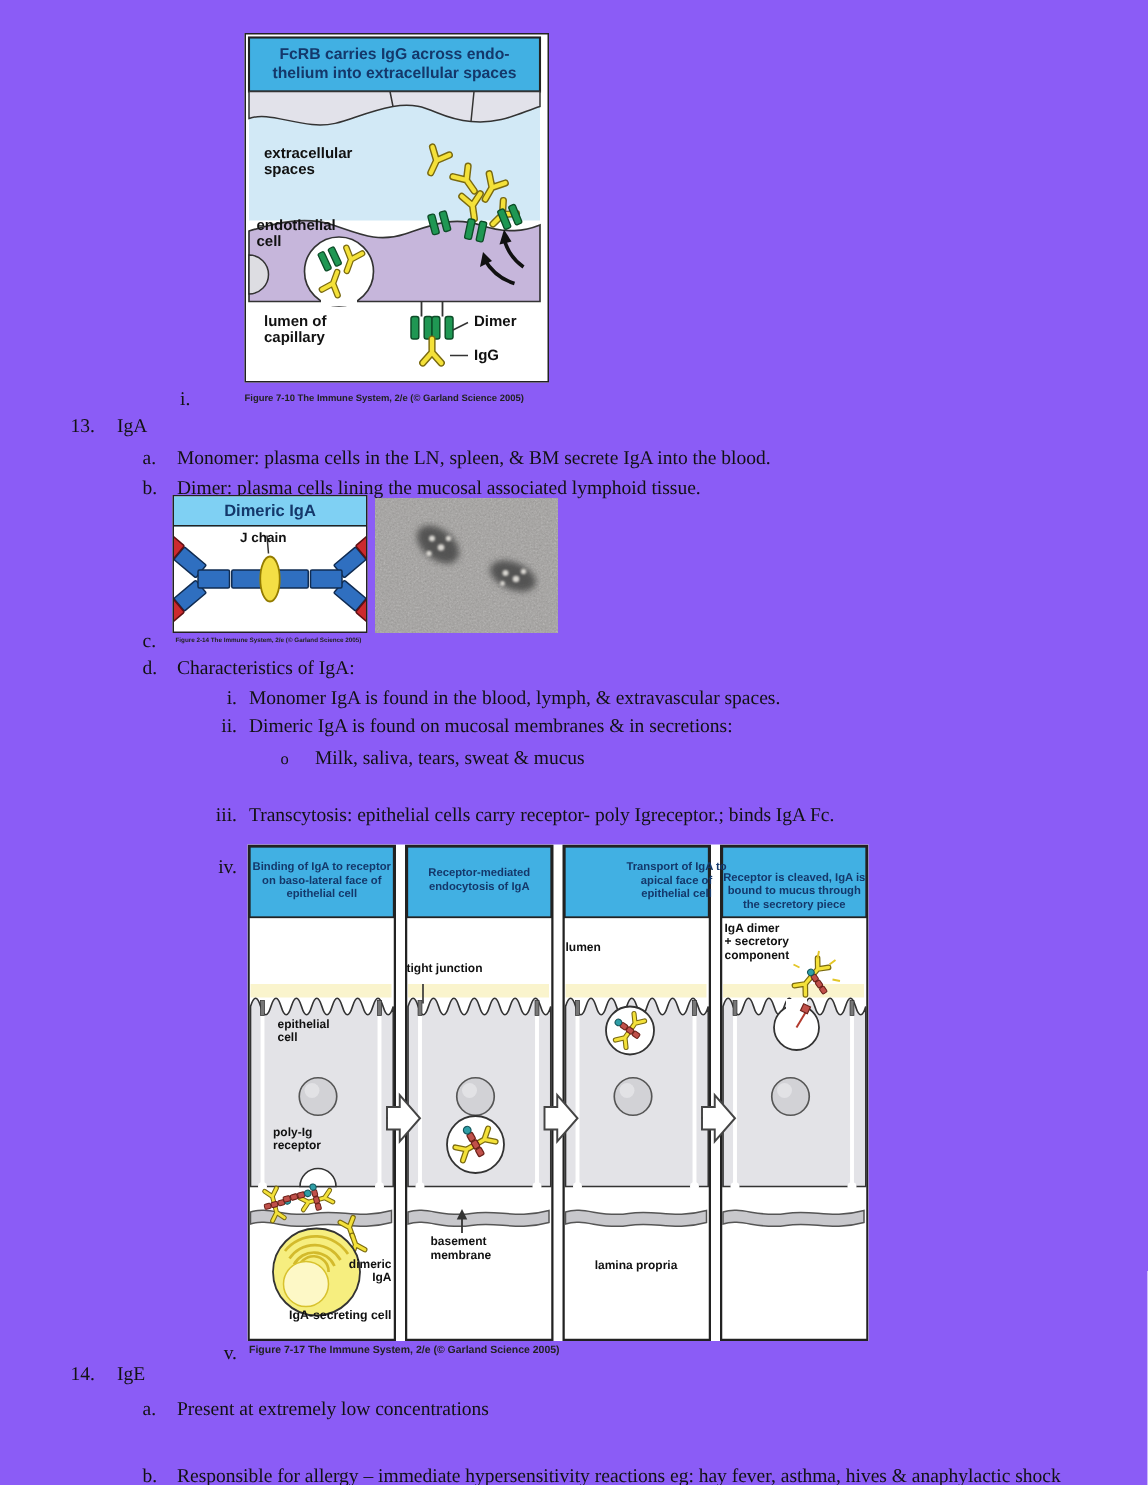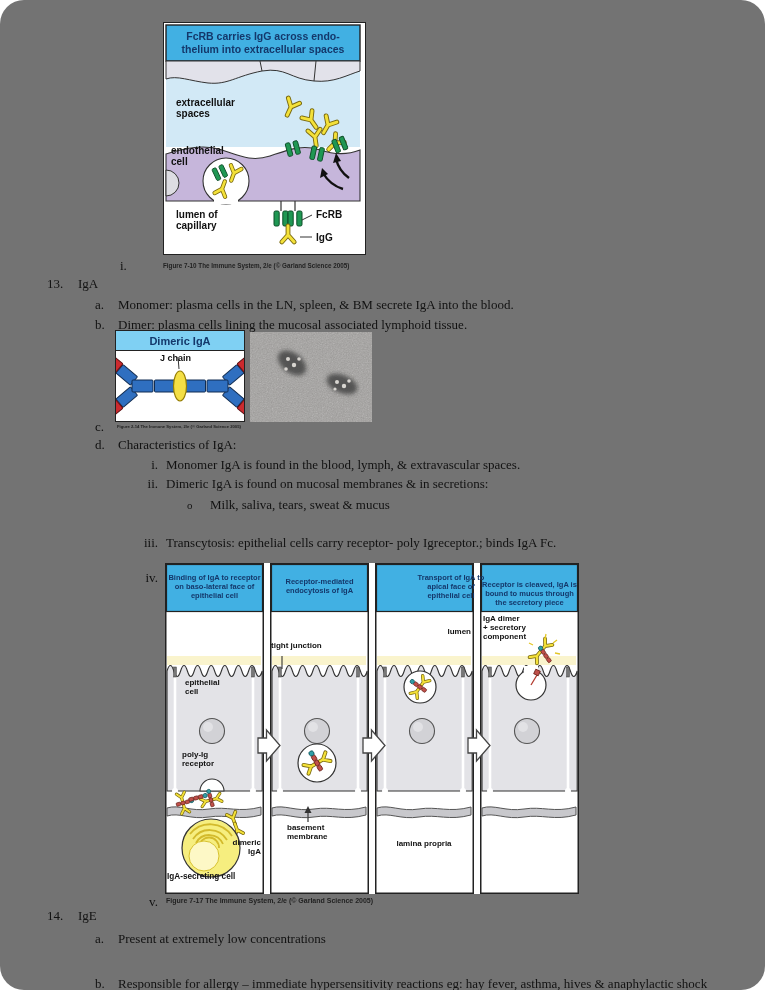--- a/index.html
+++ b/index.html
@@ -1,17 +1,17 @@
 <!DOCTYPE html>
 <html><head>
 <meta charset="utf-8">
 <style>
   html,body{margin:0;padding:0;background:#fff;}
-  #page{position:relative;width:765px;height:990px;background:#737373;overflow:hidden;
-        font-family:"Liberation Serif",serif;color:#111;border-radius:24px;}
+  #page{position:relative;width:765px;height:990px;background:#8b5cf6;overflow:hidden;
+        font-family:"Liberation Serif",serif;color:#111;}
   
   .tl{position:absolute;font-family:"Liberation Serif",serif;font-size:13px;white-space:nowrap;color:#121212;}
   .mk{display:inline-block;}
   .mk.r{width:28px;text-align:right;}
   
   .flab{position:absolute;font-family:"Liberation Sans",sans-serif;font-weight:bold;color:#111;line-height:1.12;}
   .navy{color:#14386b;}
   .pre{white-space:pre-line;}
   .cap{position:absolute;font-family:"Liberation Sans",sans-serif;font-weight:bold;color:#222;white-space:nowrap;}
   
@@ -80,21 +80,21 @@
       <path d="M148,192 L138,197 M148,214 L136,214" fill="none" stroke="#333" stroke-width="1"></path>
     </svg>
     <div class="titlebar pre navy" style="left:2px;top:2px;width:194px;height:36px;font-size:10.5px;line-height:1.25;">FcRB carries IgG across endo-
 thelium into extracellular spaces</div>
     <div class="flab pre" style="left:12px;top:74px;font-size:10px;">extracellular
 spaces</div>
     <div class="flab pre" style="left:7px;top:122px;font-size:10px;">endothelial
 cell</div>
     <div class="flab pre" style="left:12px;top:186px;font-size:10px;">lumen of
 capillary</div>
-    <div class="flab" style="left:152px;top:186px;font-size:10px;">FcRB</div>
+    <div class="flab" style="left:152px;top:186px;font-size:10px;">Dimer</div>
     <div class="flab" style="left:152px;top:209px;font-size:10px;">IgG</div>
   </div>
 
   <div class="tl" style="left:120px;top:258px;">
     <span class="mk">i.</span>
   </div>
   <div class="cap" style="left:163px;top:262px;font-size:6.3px;">Figure 7-10  The Immune System, 2/e (© Garland Science 2005)</div>
 
   <div class="tl" style="left:47px;top:276px;">
     <span class="mk" style="width:31px">13.</span><span class="tx">IgA</span>
@@ -284,25 +284,25 @@
     <div class="hdr navy" style="left:107px;top:2px;width:95px;height:44px;">Receptor-mediated endocytosis of IgA</div>
     <div class="hdr navy" style="left:212px;top:2px;width:72px;height:45px;padding-left:38px;">Transport of IgA to apical face of epithelial cell</div>
     <div class="hdr navy" style="left:317px;top:2px;width:95px;height:59px;">Receptor is cleaved, IgA is bound to mucus through the secretory piece</div>
 
     <div class="flab pre" style="left:20px;top:116px;font-size:8px;">epithelial
 cell</div>
     <div class="flab pre" style="left:17px;top:188px;font-size:8px;">poly-Ig
 receptor</div>
     <div class="flab pre" style="left:56px;top:276px;width:40px;text-align:right;font-size:8px;">dimeric
 IgA</div>
-    <div class="flab" style="left:2px;top:309px;width:94px;text-align:left;font-size:8.2px;">IgA-secreting cell</div>
+    <div class="flab" style="left:2px;top:309px;width:94px;text-align:right;font-size:8.2px;">IgA-secreting cell</div>
     <div class="flab" style="left:106px;top:79px;width:80px;font-size:8px;">tight junction</div>
     <div class="flab pre" style="left:122px;top:261px;font-size:8px;">basement
 membrane</div>
-    <div class="flab" style="left:212px;top:65px;width:94px;text-align:right;font-size:8px;">lumen</div>
+    <div class="flab" style="left:212px;top:65px;width:94px;text-align:left;font-size:8px;">lumen</div>
     <div class="flab" style="left:212px;top:277px;width:94px;text-align:center;font-size:8px;">lamina propria</div>
     <div class="flab pre" style="left:318px;top:52px;width:80px;font-size:8px;">IgA dimer
 + secretory
 component</div>
   </div>
 
   <div class="tl" style="left:130px;top:894px;">
     <span class="mk r">v.</span>
   </div>
   <div class="cap" style="left:166px;top:897px;font-size:7px;">Figure 7-17  The Immune System, 2/e (© Garland Science 2005)</div>

